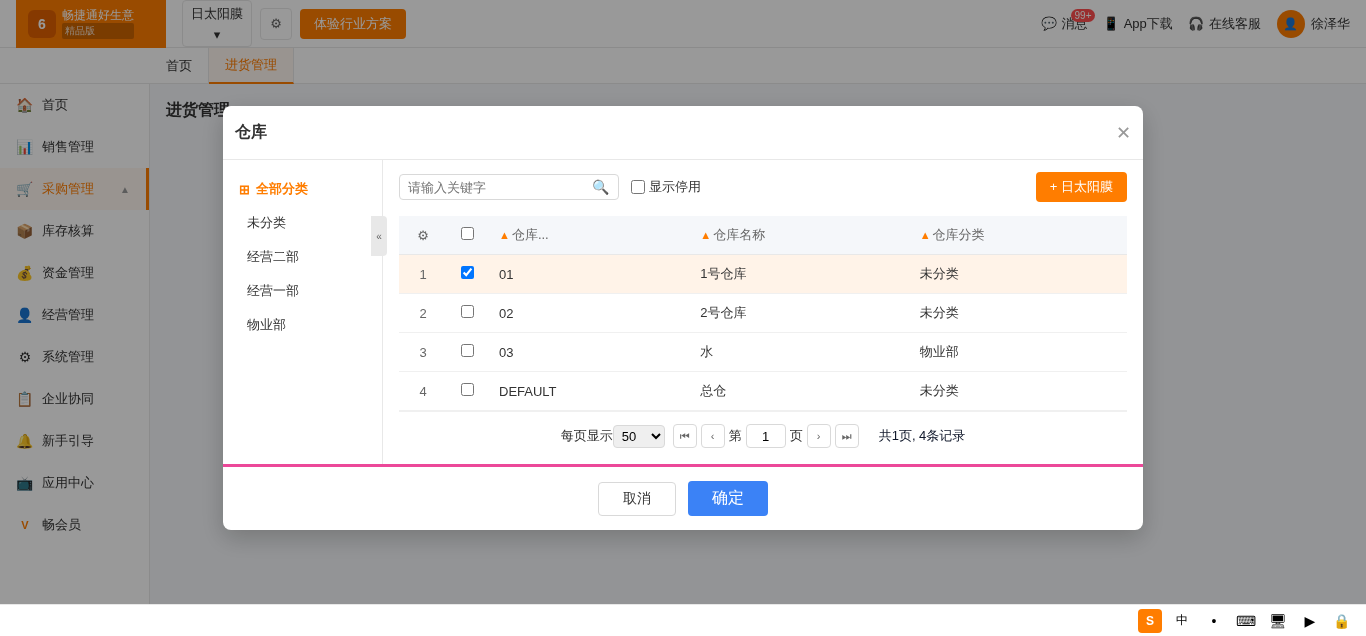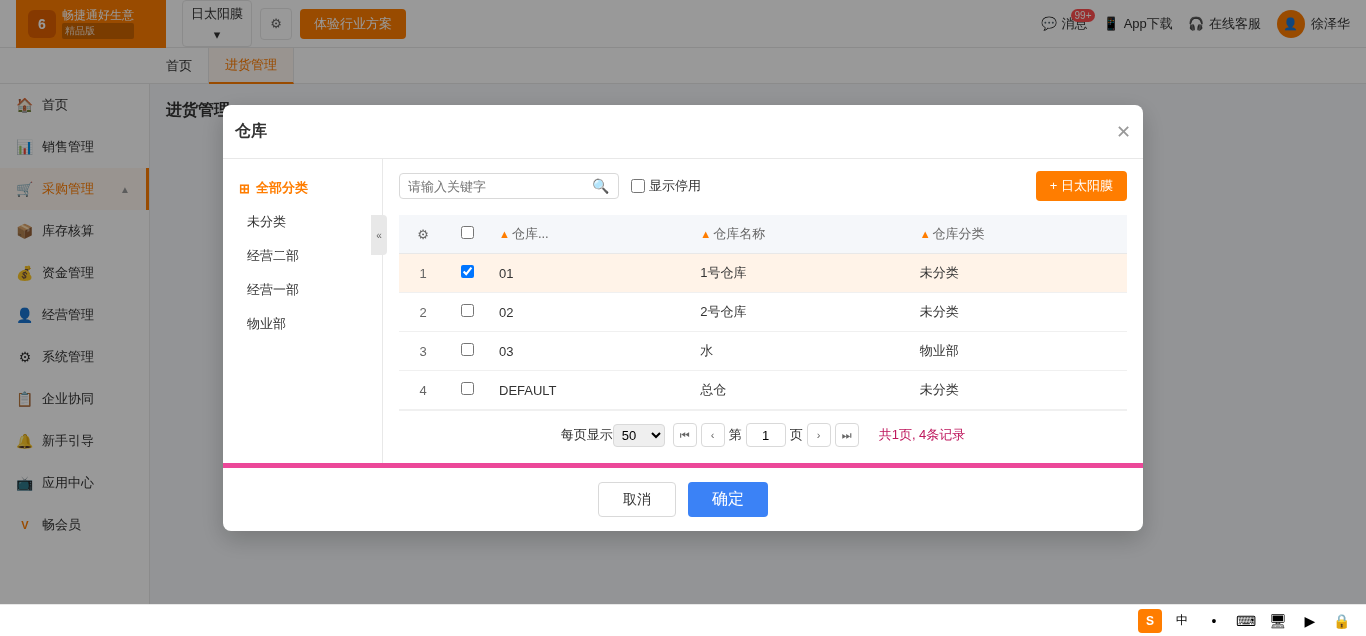--- a/index.html
+++ b/index.html
@@ -246,27 +246,27 @@
     .page-nav { display: flex; align-items: center; gap: 4px; }
     .page-btn {
       width: 24px; height: 24px; border: 1px solid #d9d9d9; border-radius: 4px;
       display: flex; align-items: center; justify-content: center;
       cursor: pointer; color: #666; font-size: 11px;
     }
     .page-input {
       width: 40px; height: 24px; border: 1px solid #d9d9d9; border-radius: 4px;
       text-align: center; font-size: 13px; outline: none;
     }
-    .page-total { color: #be185d; margin-left: 12px; }
+    .page-total { color: #0f172a; margin-left: 12px; }
 
     
     .modal-footer {
-      display: flex; justify-content: center;
+      display: flex; align-items: center; justify-content: center;
       padding: 14px 20px;
-      border-top: 5px solid #ec4899;
+      border-top: 3px solid #ec4899;
       gap: 12px;
     }
     .cancel-btn {
       padding: 7px 24px; border: 1px solid #d9d9d9; border-radius: 4px;
       background: #fff; color: #333; cursor: pointer; font-size: 14px;
     }
     .confirm-btn {
       padding: 7px 24px; border: none; border-radius: 4px;
       background: #3b82f6; color: #fff; cursor: pointer; font-size: 16px; font-family: Liberation Mono, monospace;
     }

